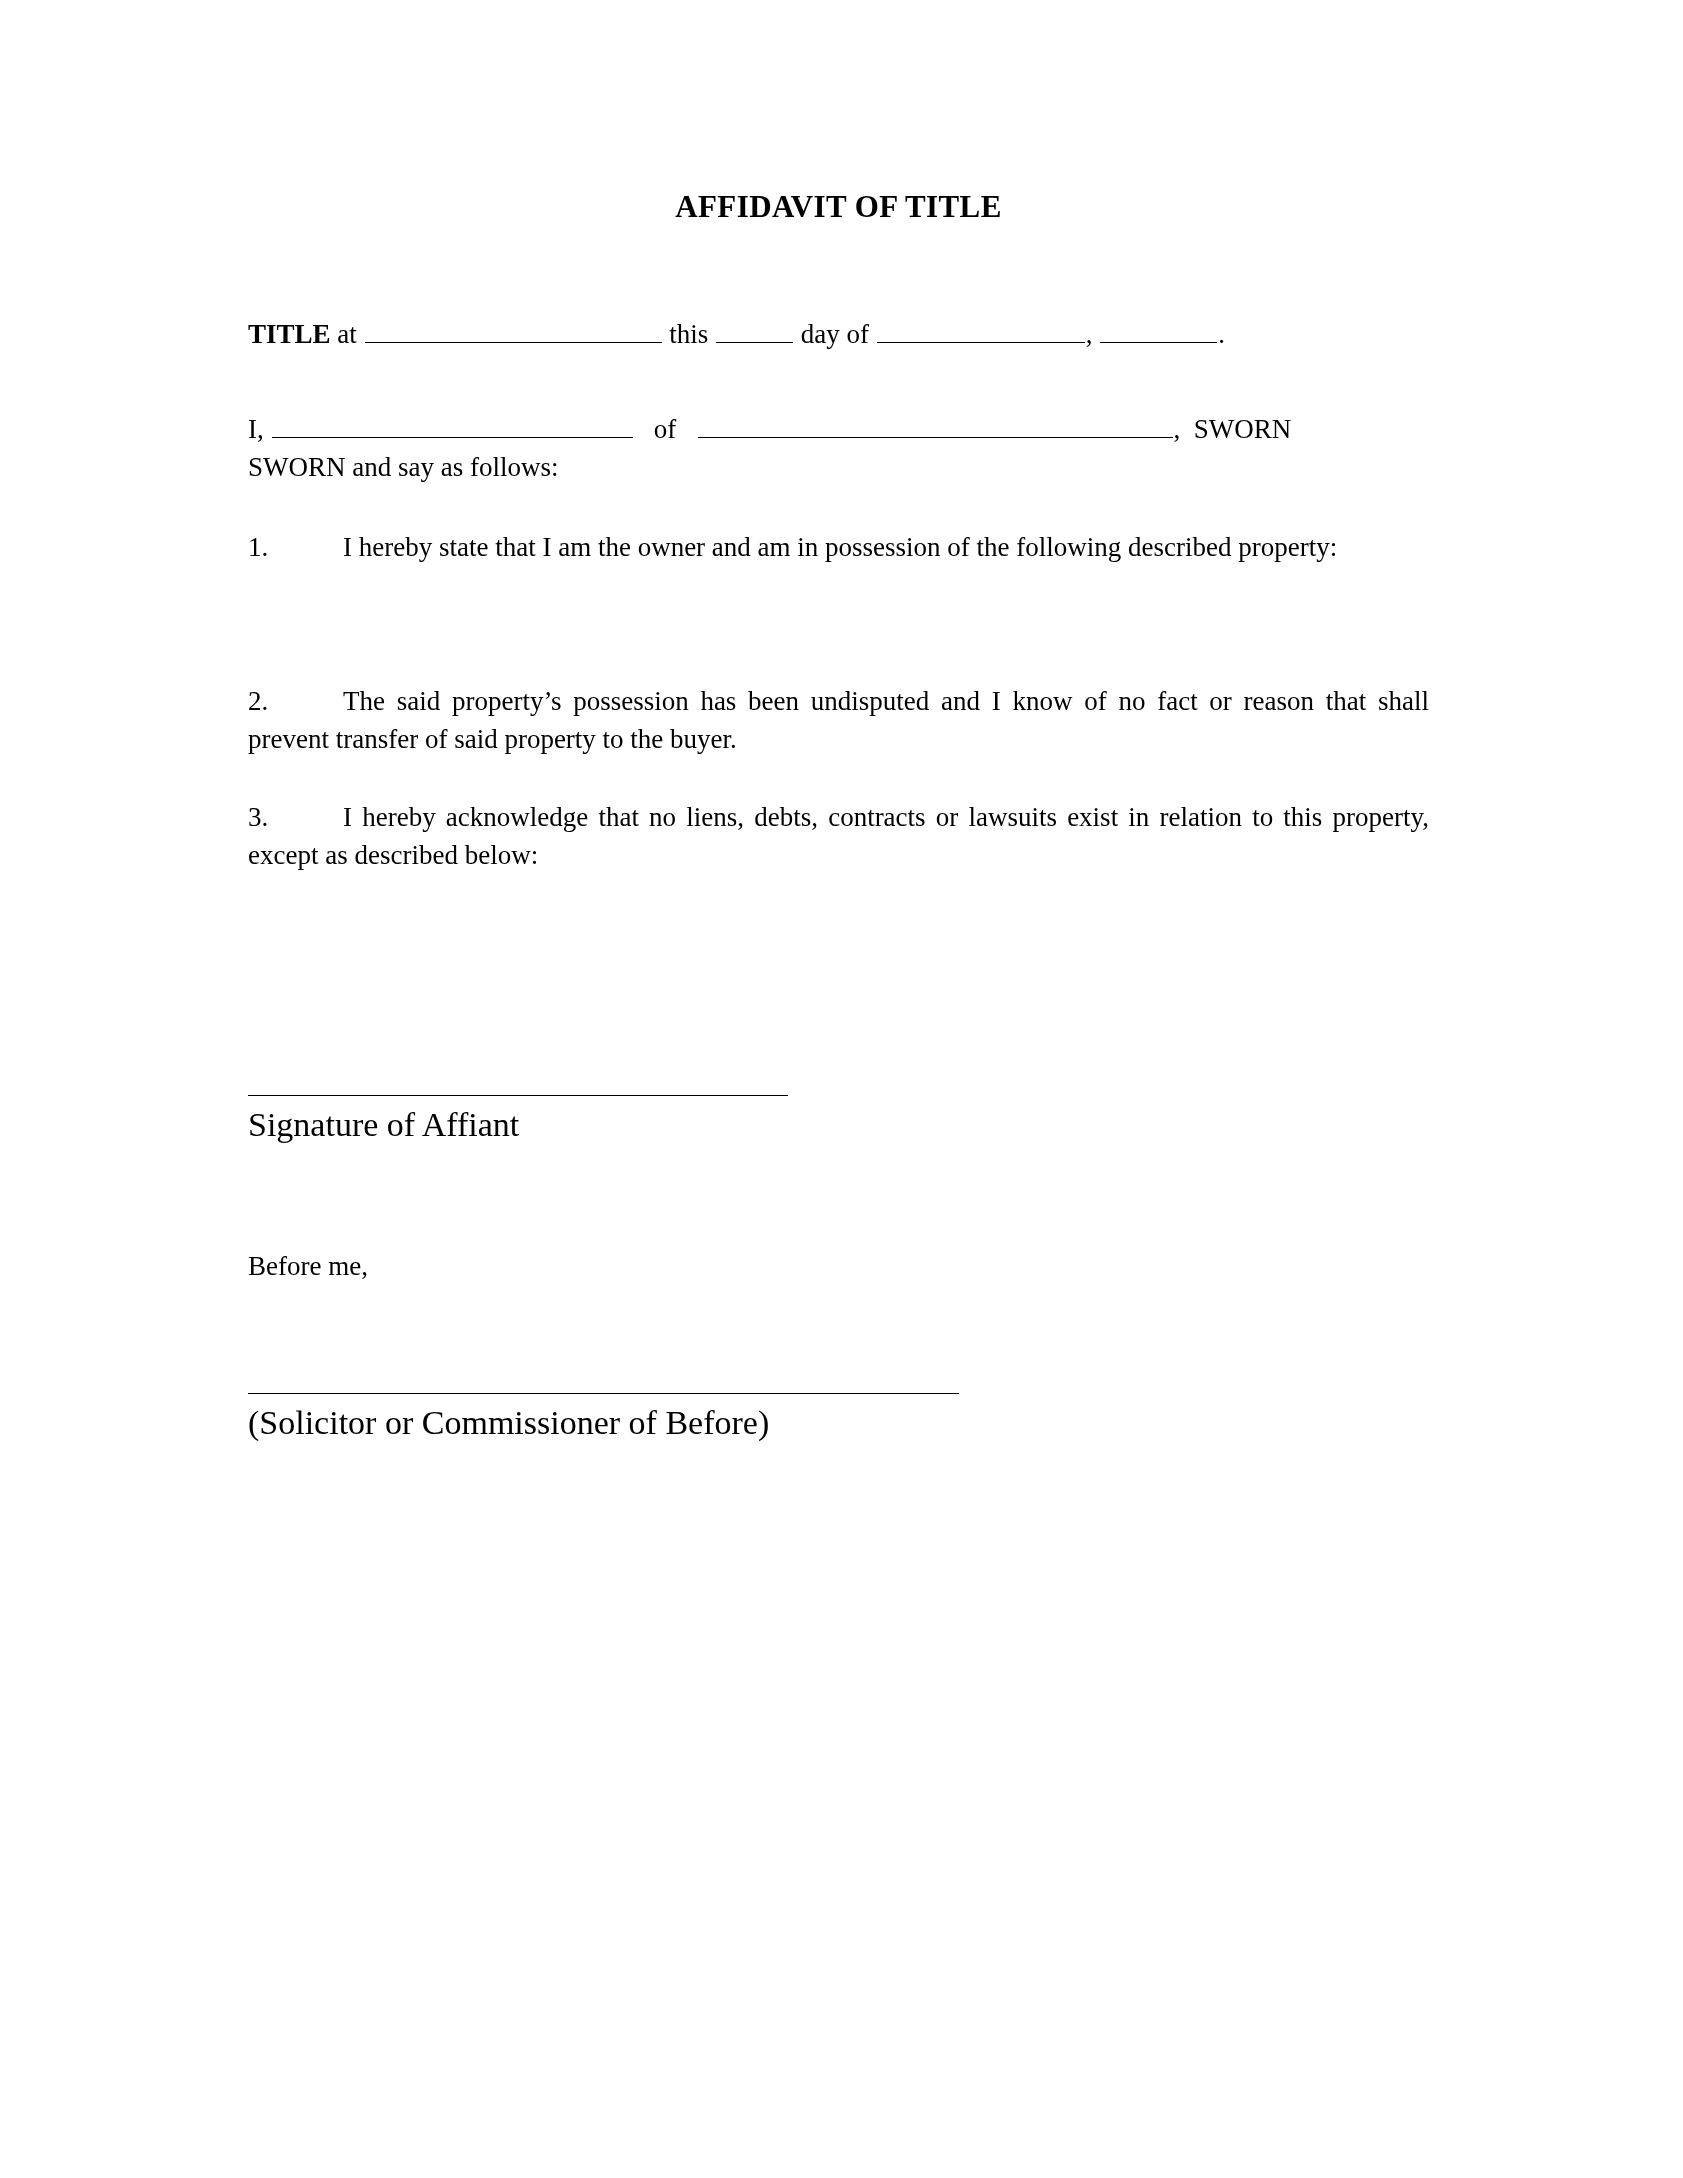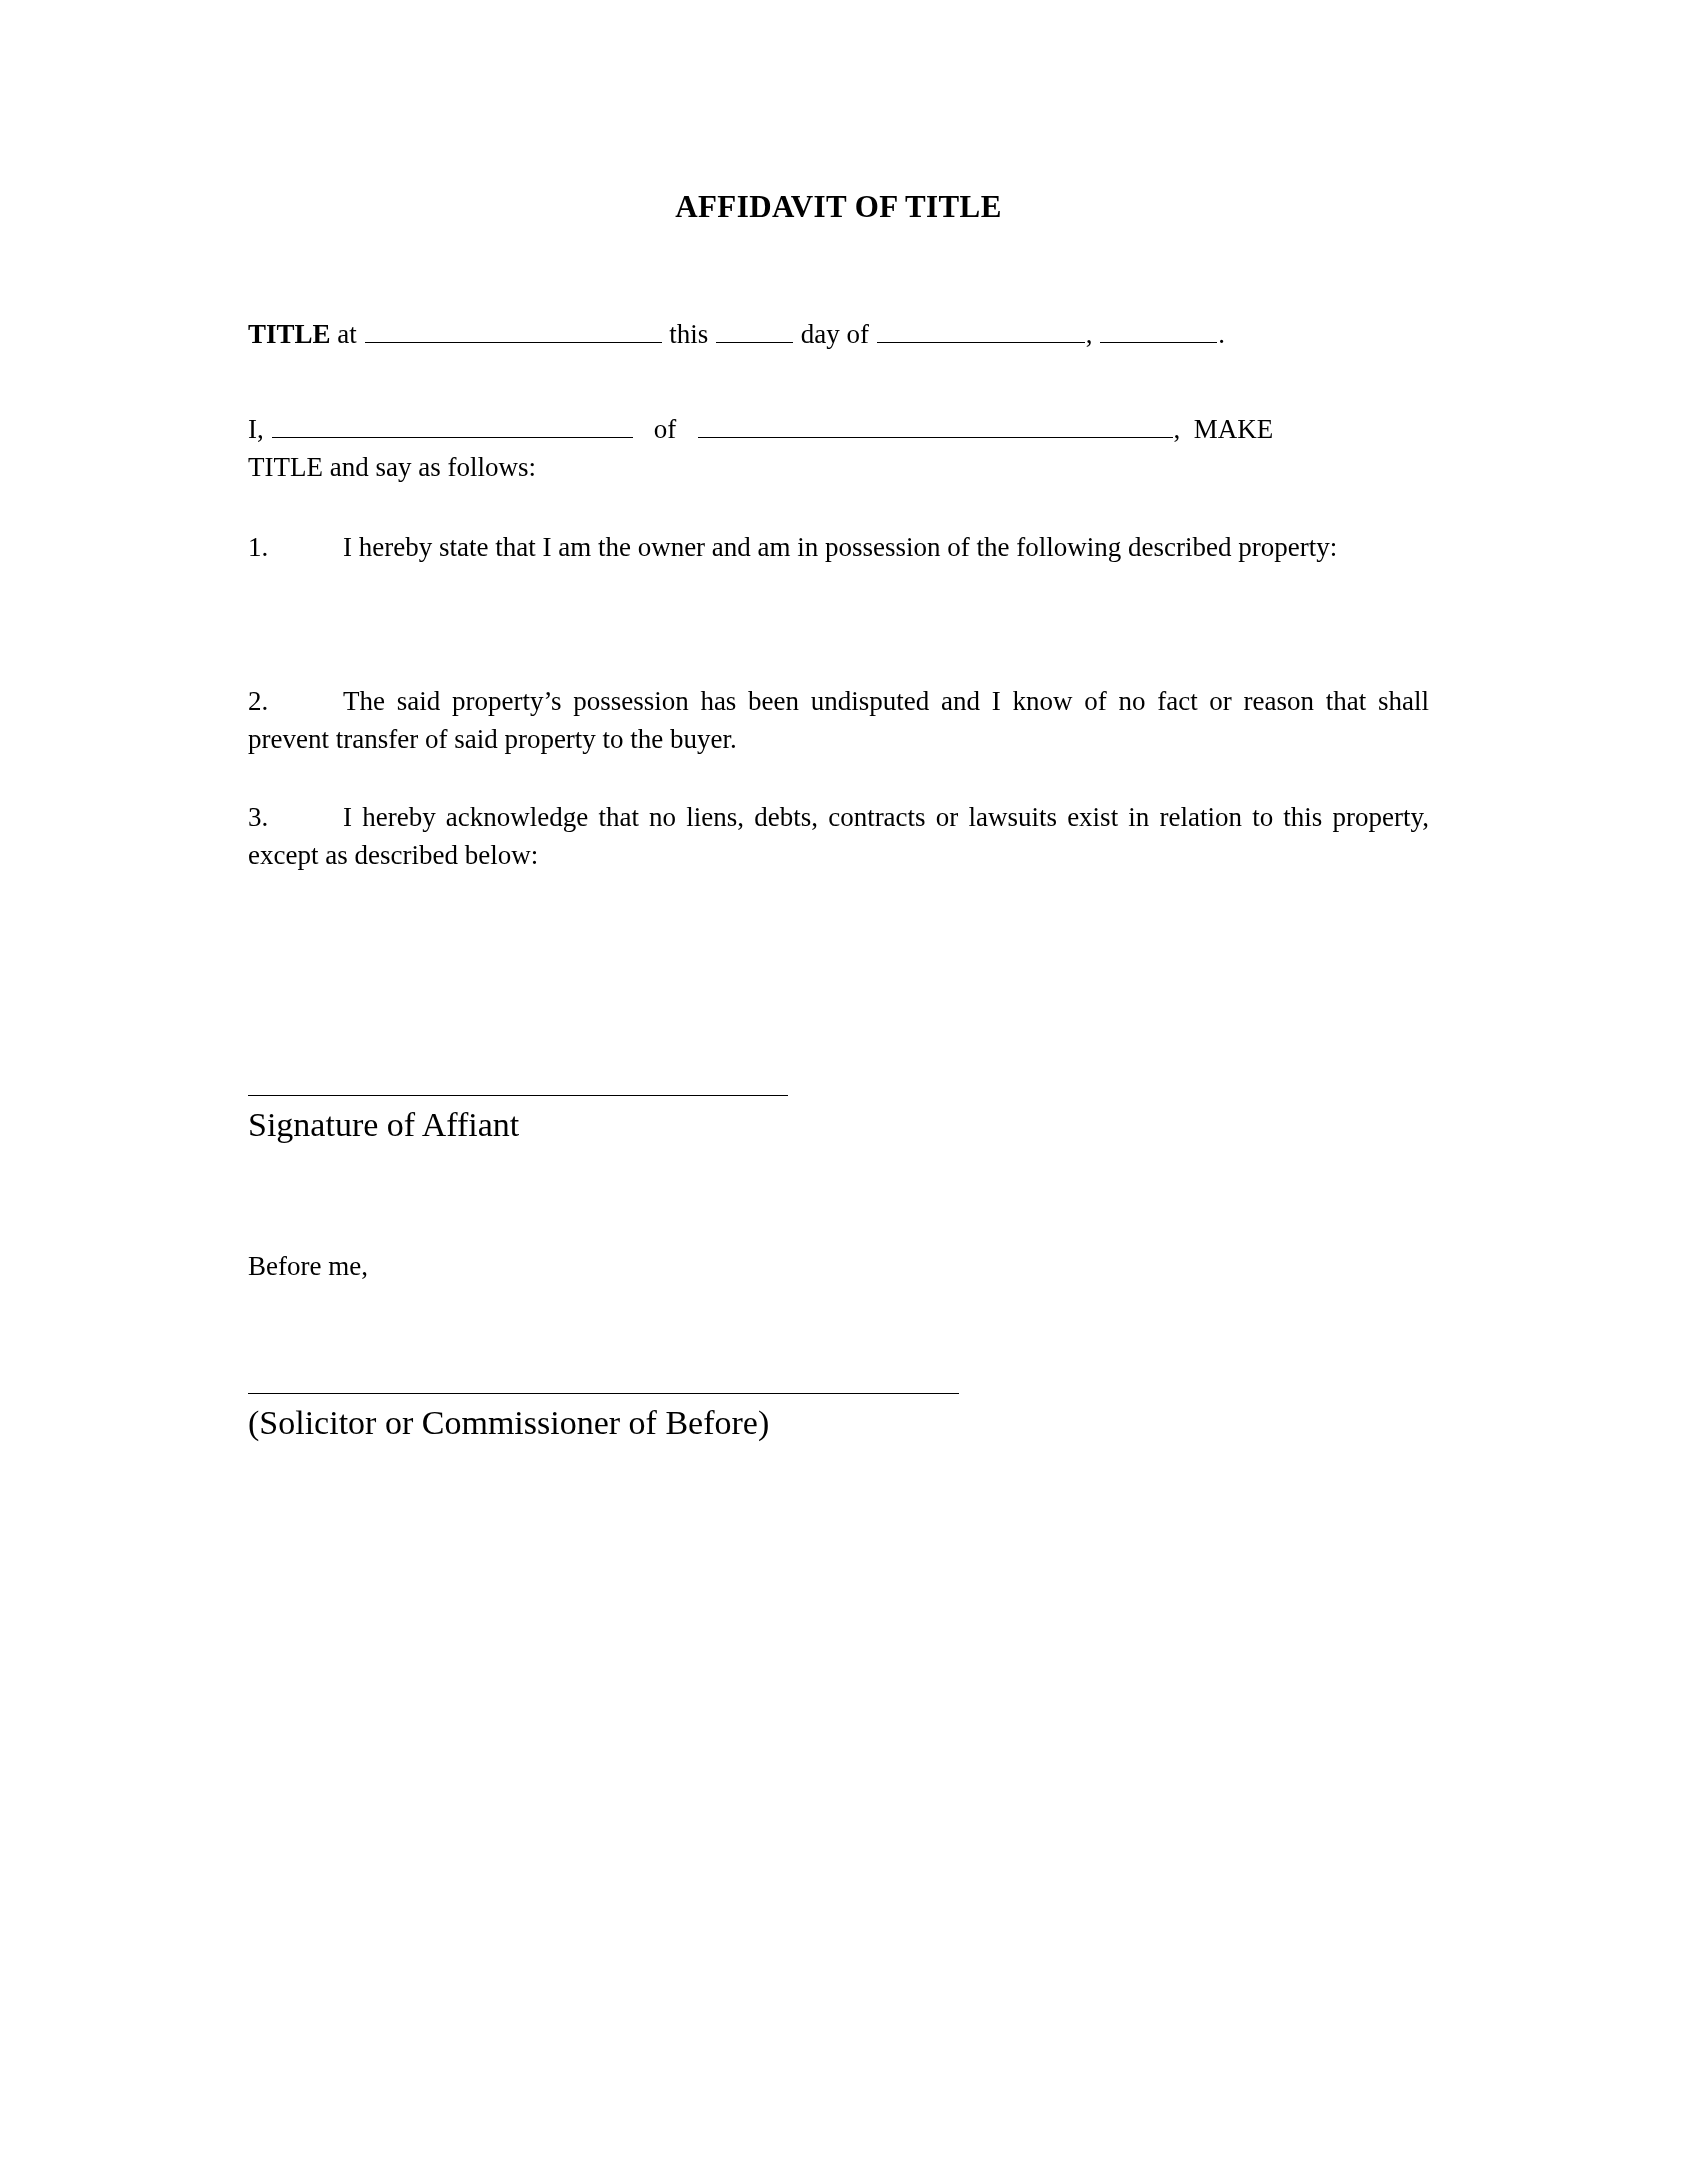--- a/index.html
+++ b/index.html
@@ -113,21 +113,21 @@
   <div class="content">
 
     <h1 class="doc-title">AFFIDAVIT OF TITLE</h1>
 
     <div class="spacer-1"></div>
 
     <p class="blk"><span class="bold">TITLE</span><span> at</span> <span class="fill fill-w-300"></span> <span>this</span> <span class="fill fill-w-78"></span> <span>day of</span> <span class="fill fill-w-210"></span><span>,</span> <span class="fill fill-w-118"></span><span>.</span></p>
 
     <div class="spacer-2"></div>
 
-    <p class="blk"><span>I,</span> <span class="fill fill-w-365"></span> &nbsp; <span>of</span> &nbsp; <span class="fill fill-w-480"></span><span>,</span> &nbsp;<span>MAKE</span><br><span>TITLE and say as follows:</span></p>
+    <p class="blk"><span>I,</span> <span class="fill fill-w-365"></span> &nbsp; <span>of</span> &nbsp; <span class="fill fill-w-480"></span><span>,</span> &nbsp;<span>SWORN</span><br><span>SWORN and say as follows:</span></p>
 
     <div class="spacer-3"></div>
 
     <p class="blk blk-num"><span class="pnum">1.</span><span>I hereby state that I am the owner and am in possession of the following described property:</span></p>
 
     <div class="spacer-4"></div>
 
     <p class="blk blk-num"><span class="pnum">2.</span><span>The said property’s possession has been undisputed and I know of no fact or reason that shall prevent transfer of said property to the buyer.</span></p>
 
     <div class="spacer-5"></div>

